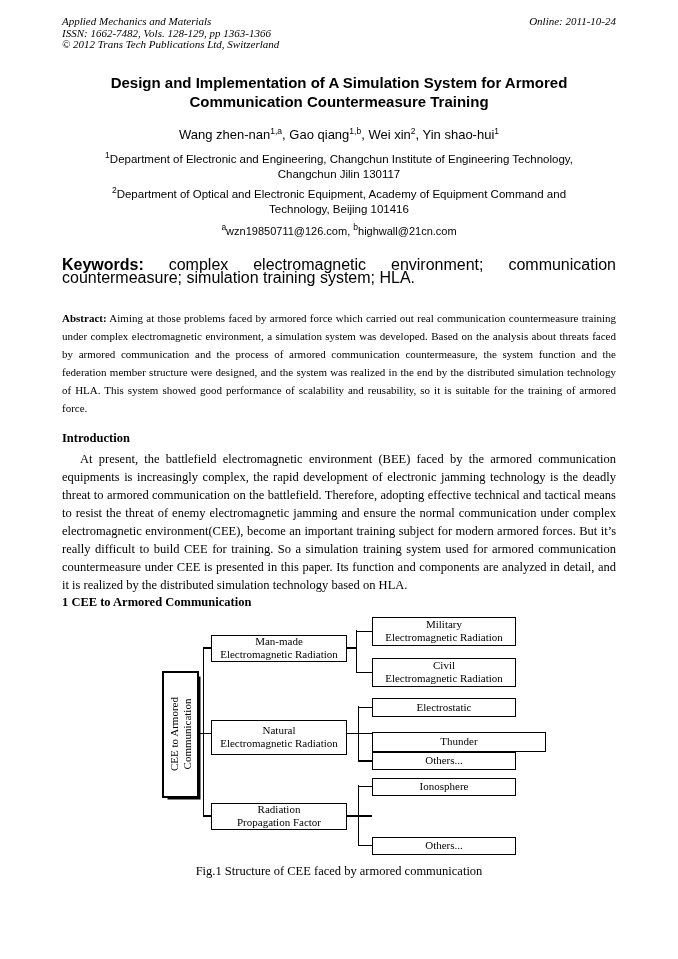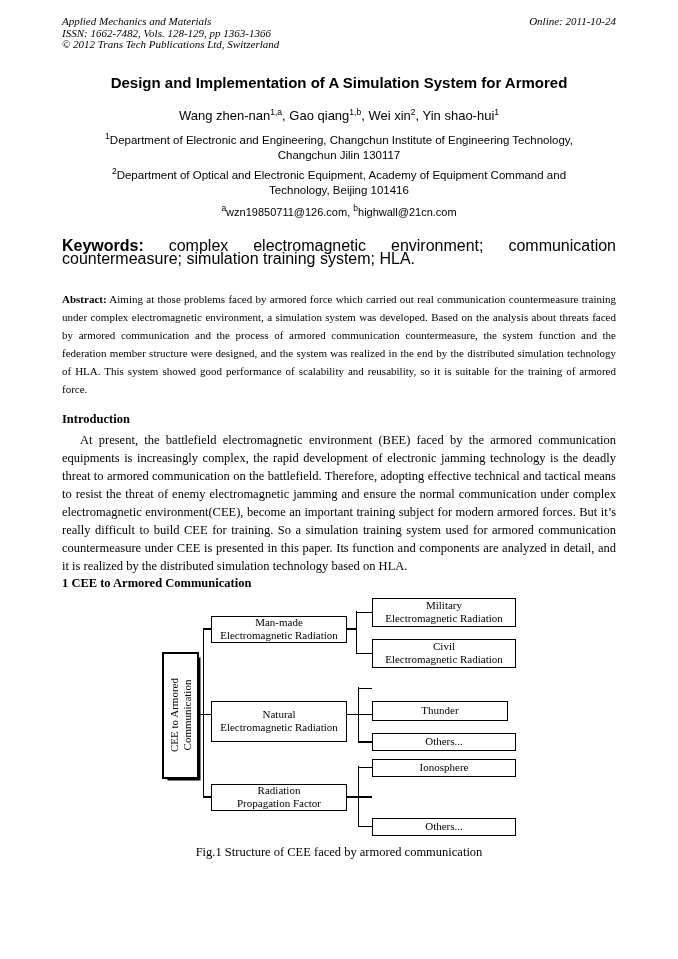--- a/index.html
+++ b/index.html
@@ -46,21 +46,21 @@
 </head>
 <body>
 
 <div class="hdr">
   <div>Applied Mechanics and Materials</div>
   <div>ISSN: 1662-7482, Vols. 128-129, pp 1363-1366</div>
   <div>© 2012 Trans Tech Publications Ltd, Switzerland</div>
   <div class="online">Online: 2011-10-24</div>
 </div>
 
-<h1 class="title"><span>Design and Implementation of A Simulation System for Armored</span><br></h1>
+<h1 class="title"><span>Design and Implementation of A Simulation System for Armored</span><br><span>Communication Countermeasure Training</span></h1>
 
 <p class="authors"><span><span>Wang zhen-nan</span><sup>1,a</sup><span>, </span></span><span><span>Gao qiang</span><sup>1,b</sup><span>, </span></span><span><span>Wei xin</span><sup>2</sup><span>, </span></span><span><span>Yin shao-hui</span><sup>1</sup><span></span></span></p>
 
 <p class="affil"><sup>1</sup><span>Department of Electronic and Engineering, Changchun Institute of Engineering Technology,</span><br><span>Changchun Jilin 130117</span></p>
 <p class="affil second"><sup>2</sup><span>Department of Optical and Electronic Equipment, Academy of Equipment Command and</span><br><span>Technology, Beijing 101416</span></p>
 
 <p class="emails"><sup>a</sup><span>wzn19850711@126.com</span><span>, </span><sup>b</sup><span>highwall@21cn.com</span></p>
 
 <p class="kw"><span class="bold">Keywords:</span> <span>complex electromagnetic environment; communication countermeasure; simulation training system; HLA.</span></p>
 
@@ -97,38 +97,41 @@
     <div class="rot">
         <span>CEE to Armored</span>
         <span>Communication</span>
       </div>
   </div>
 
   <div class="fbox" style="left:149px;top:19px;width:136px;height:27px;">
       <span>Man-made</span>
       <span>Electromagnetic Radiation</span>
     </div>
-  <div class="fbox" style="left:149px;top:104px;width:136px;height:41px;">
+  <div class="fbox" style="left:149px;top:104px;width:136px;height:35px;">
       <span>Natural</span>
       <span>Electromagnetic Radiation</span>
     </div>
   <div class="fbox" style="left:149px;top:187px;width:136px;height:27px;">
       <span>Radiation</span>
       <span>Propagation Factor</span>
     </div>
 
   <div class="fbox" style="left:310px;top:1px;width:144px;height:29px;">
       <span>Military</span>
       <span>Electromagnetic Radiation</span>
     </div>
   <div class="fbox" style="left:310px;top:42px;width:144px;height:29px;">
       <span>Civil</span>
       <span>Electromagnetic Radiation</span>
     </div>
-  <div class="fbox" style="left:310px;top:104px;width:136px;height:20px;text-align:right;">
+  <div class="fbox" style="left:310px;top:82px;width:144px;height:19px;">
+      <span>Electrostatic</span>
+    </div>
+  <div class="fbox" style="left:310px;top:116px;width:174px;height:20px;text-align:right;">
       <span>Thunder</span>
     </div>
   <div class="fbox" style="left:310px;top:136px;width:144px;height:18px;">
       <span>Others...</span>
     </div>
   <div class="fbox" style="left:310px;top:162px;width:144px;height:18px;">
       <span>Ionosphere</span>
     </div>
   <div class="fbox" style="left:310px;top:221px;width:144px;height:18px;">
       <span>Others...</span>

